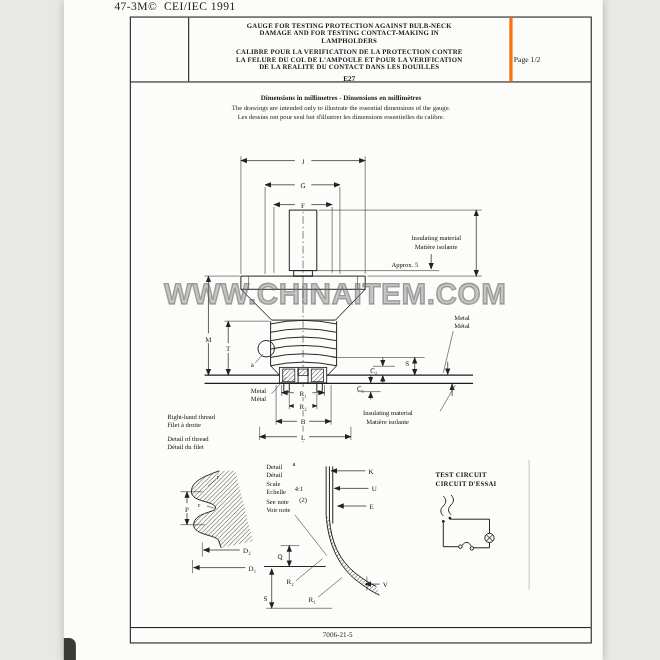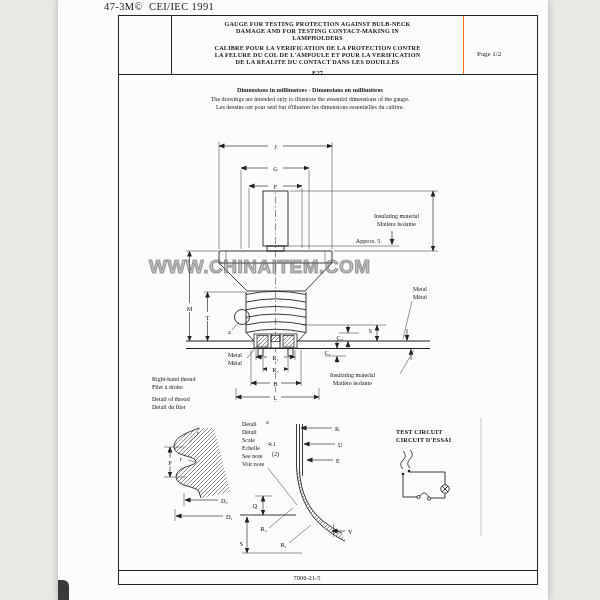--- a/index.html
+++ b/index.html
@@ -6,32 +6,32 @@
   body{width:600px;height:600px;background:#e8e8e5;position:relative;overflow:hidden;
        font-family:"Liberation Serif","DejaVu Serif",serif;}
   .abs{position:absolute}
   .sheet{left:58px;top:0;width:490px;height:600px;background:#fcfcfa;box-shadow:0 0 7px rgba(40,40,40,.3)}
   .corner-artifact{left:58px;top:580px;width:11px;height:20px;background:#3a3a38;border-radius:0 6px 0 0}
   .docref{left:104px;top:1px;font-size:10.5px;color:#1b1b1b;letter-spacing:.4px;white-space:pre}
   .frame{left:118px;top:15px;width:420px;height:570px;border:1.7px solid #222;box-sizing:border-box;background:transparent}
   .hrow{display:flex;height:58px;border-bottom:1.4px solid #222}
   .hcell-l{width:52px;border-right:1px solid #222}
   .hcell-c{flex:1;text-align:center;padding-top:4px}
-  .hcell-r{width:74px;border-left:1px solid #f97316;font-size:7px;padding-top:34px;padding-left:13px;box-sizing:border-box;color:#1b1b1b}
+  .hcell-r{width:74px;border-left:3px solid #f97316;font-size:7px;padding-top:34px;padding-left:1px;box-sizing:border-box;color:#1b1b1b}
   .ttl{font-size:6.2px;line-height:7px;font-weight:bold;color:#191919;letter-spacing:.2px}
   .blk-fr{margin-top:3px}
   .e27{margin-top:4px;font-size:6.5px;font-weight:bold;color:#191919}
   .dimsline{margin-top:11px;text-align:center;font-size:6.3px;font-weight:bold;color:#191919;transform:translateX(-18px)}
   .noteline{text-align:center;font-size:6.05px;line-height:7.5px;color:#222;transform:translateX(-18px)}
   .notes{margin-top:3px}
   .foot{position:absolute;left:0;right:0;bottom:0;height:13px;border-top:1.1px solid #222;
         font-size:6.5px;line-height:13px;text-align:center;color:#1b1b1b}
   .foot div{transform:translateX(-21px)}
   .wm{left:149px;top:252px;font-family:"Liberation Sans","DejaVu Sans",sans-serif;font-weight:bold;
-      font-size:19px;line-height:30px;color:rgba(120,120,120,.42);letter-spacing:.5px;
+      font-size:27px;line-height:30px;color:rgba(120,120,120,.42);letter-spacing:.5px;
       -webkit-text-stroke:1.2px rgba(90,90,90,.5);z-index:5}
   svg.overlay{left:0;top:0;z-index:4}
   
   .s{stroke:#222;stroke-width:.9;fill:none}
   .th{stroke:#3a3a3a;stroke-width:.55;fill:none}
   .pl{stroke:#1d1d1d;stroke-width:1.15;fill:none}
   .dm{stroke:#222;stroke-width:.65;fill:none;marker-start:url(#ah);marker-end:url(#ah)}
   .de{stroke:#222;stroke-width:.65;fill:none;marker-end:url(#ah)}
   .cl{stroke:#444;stroke-width:.6;stroke-dasharray:7 2.5 1.5 2.5;fill:none}
   .htc{fill:url(#h4);stroke:#222;stroke-width:.7}

